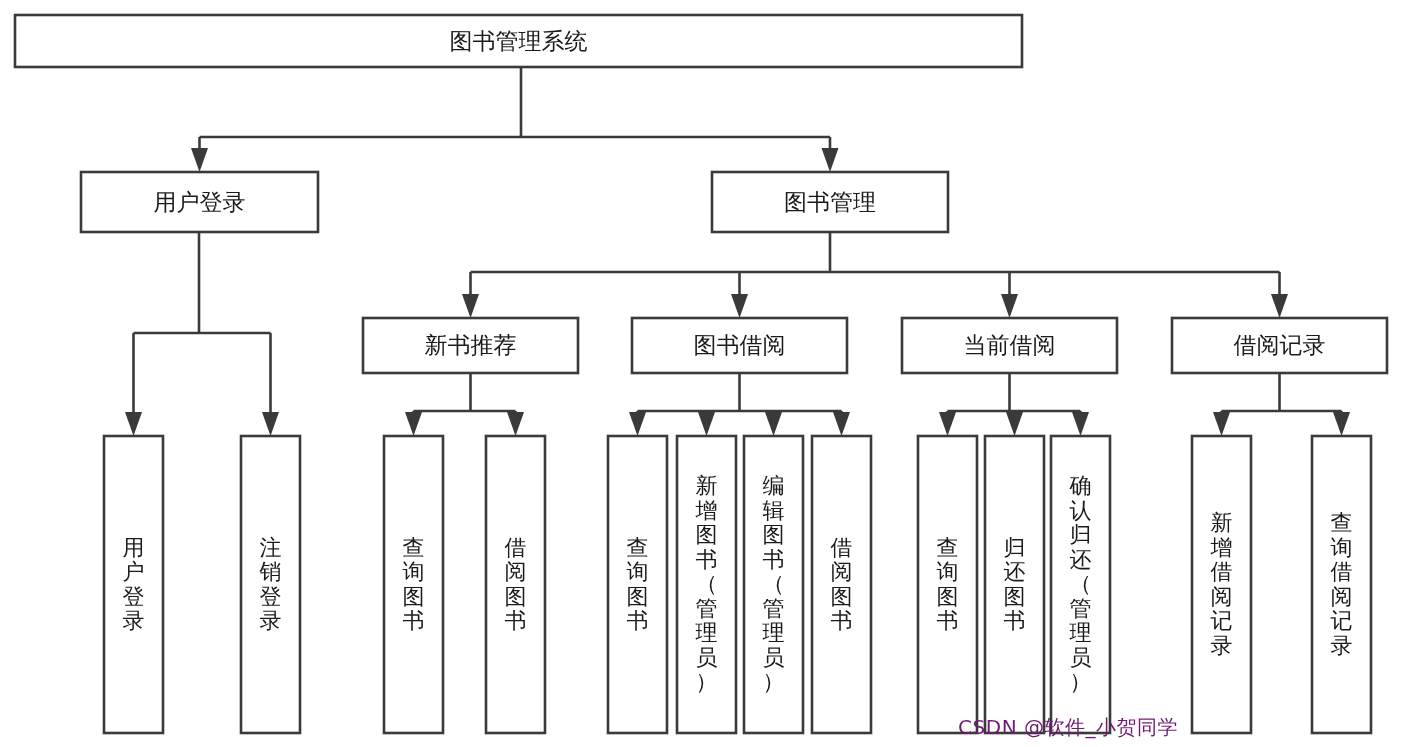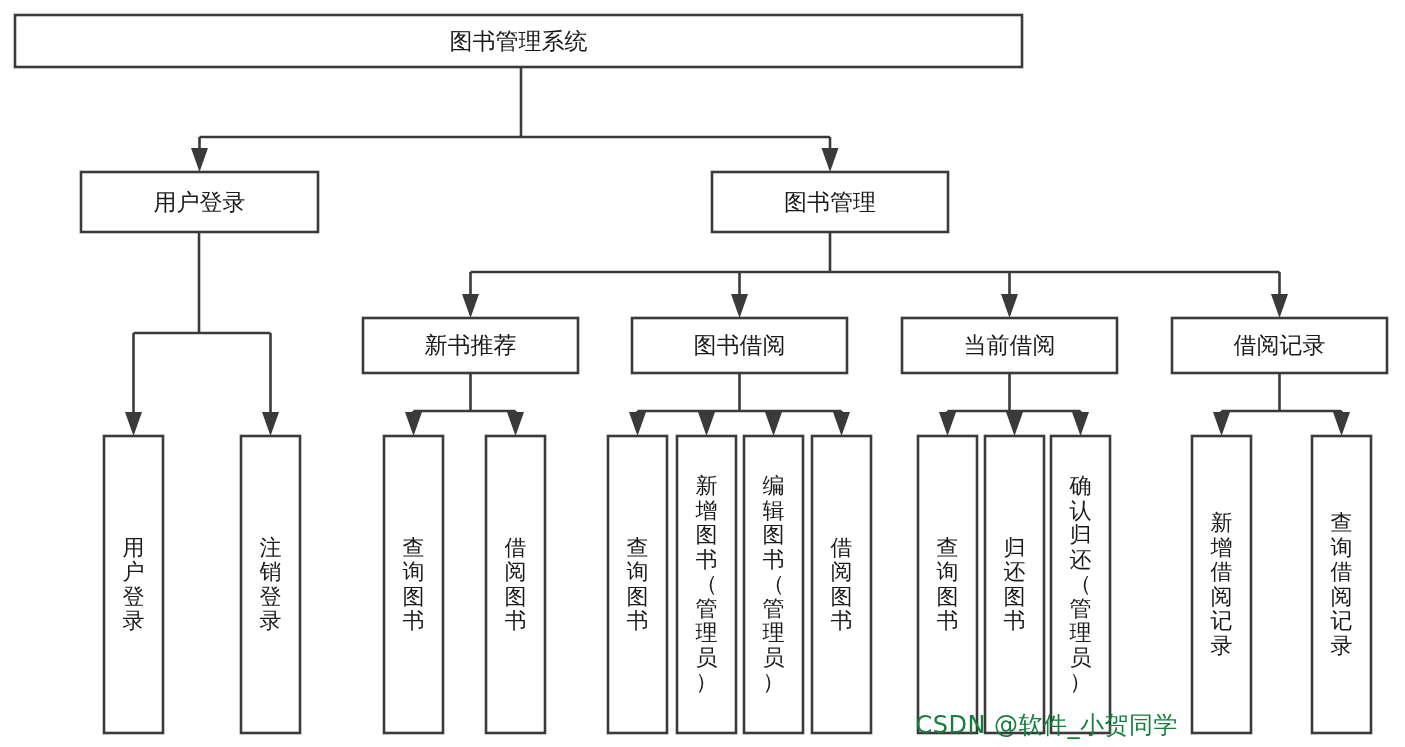--- a/index.html
+++ b/index.html
@@ -56,22 +56,22 @@
     fill: #1a1a1a;
     font-family: "DejaVu Sans", "Liberation Sans", sans-serif;
     font-size: 22px;
     text-anchor: middle;
   }
   .watermark-text {
     position: absolute;
     right: 8px;
     bottom: 6px;
     font-family: "DejaVu Sans", "Liberation Sans", sans-serif;
-    font-size: 24px;
-    color: #15803d;
+    font-size: 20px;
+    color: #701a75;
     letter-spacing: 0.5px;
     white-space: nowrap;
     user-select: none;
   }
 </style>
 </head>
 <body>
 
 <div id="diagram-root">
 

